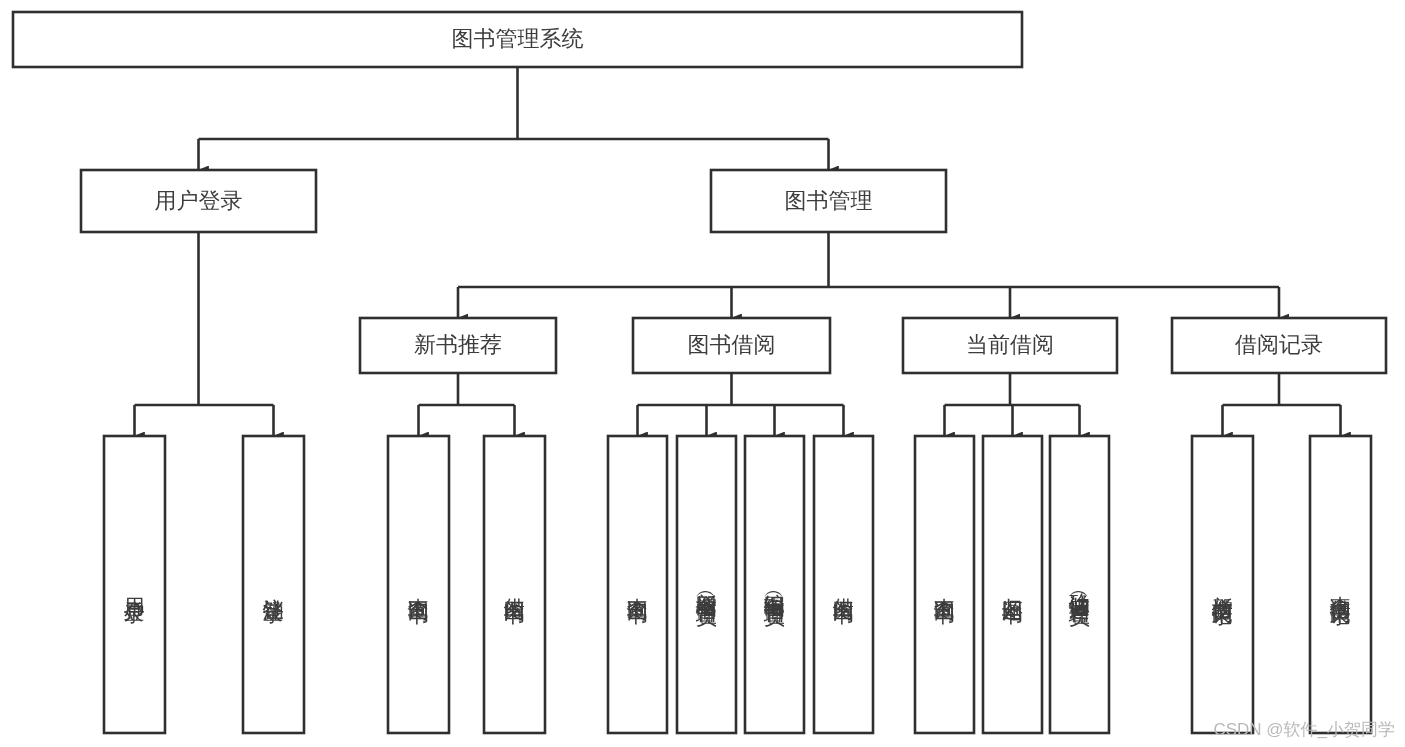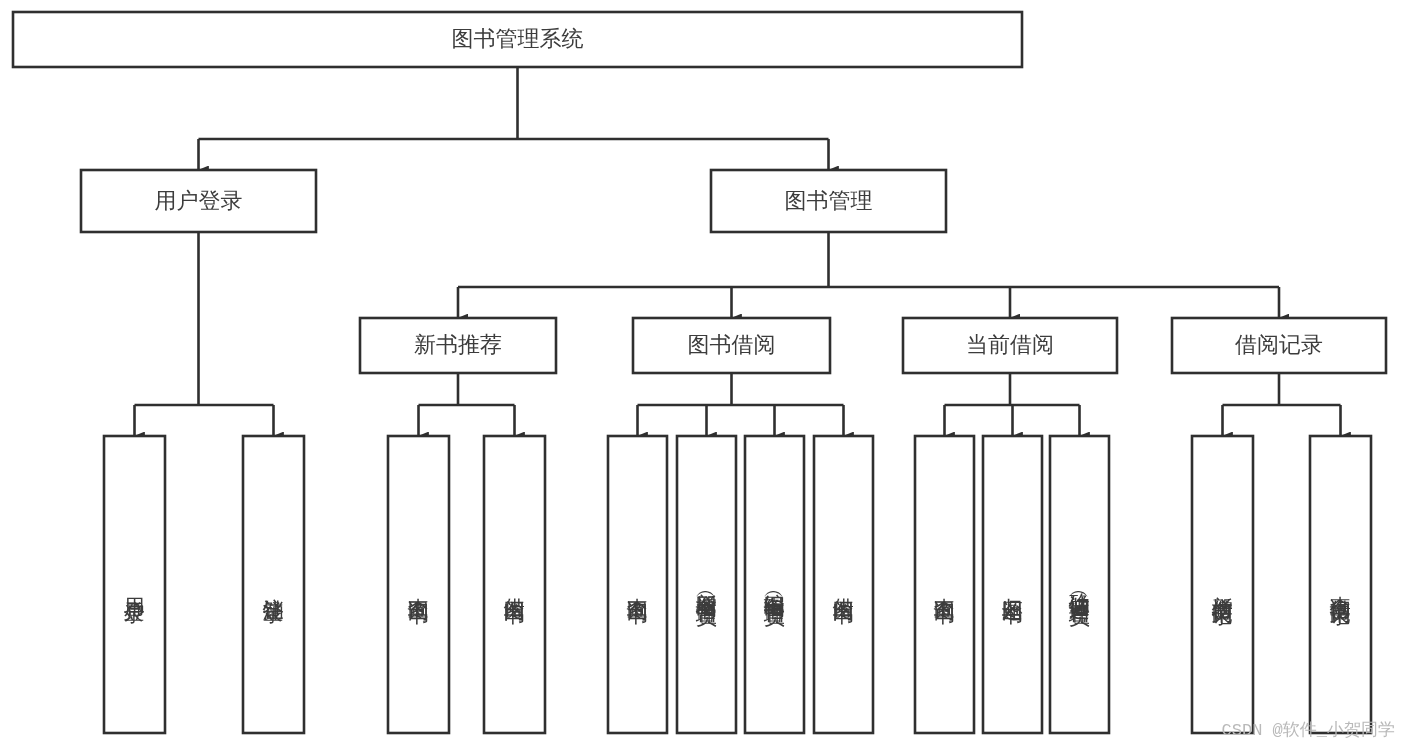--- a/index.html
+++ b/index.html
@@ -59,21 +59,21 @@
     font-size: 21px;
     line-height: 1.12;
     color: #3c3c3c;
     letter-spacing: 2px;
     white-space: nowrap;
   }
   .watermark {
     position: absolute;
     right: 10px;
     bottom: 6px;
-    font-family: Liberation Mono, monospace;
+    font-family: Liberation Sans, sans-serif;
     font-size: 17px;
     color: #b9b9b9;
     white-space: nowrap;
     user-select: none;
   }
 </style>
 </head>
 <body>
 
 <div id="diagram-root">

